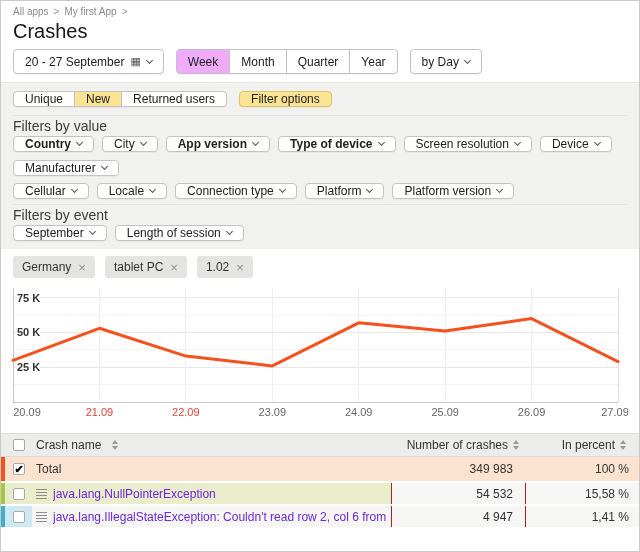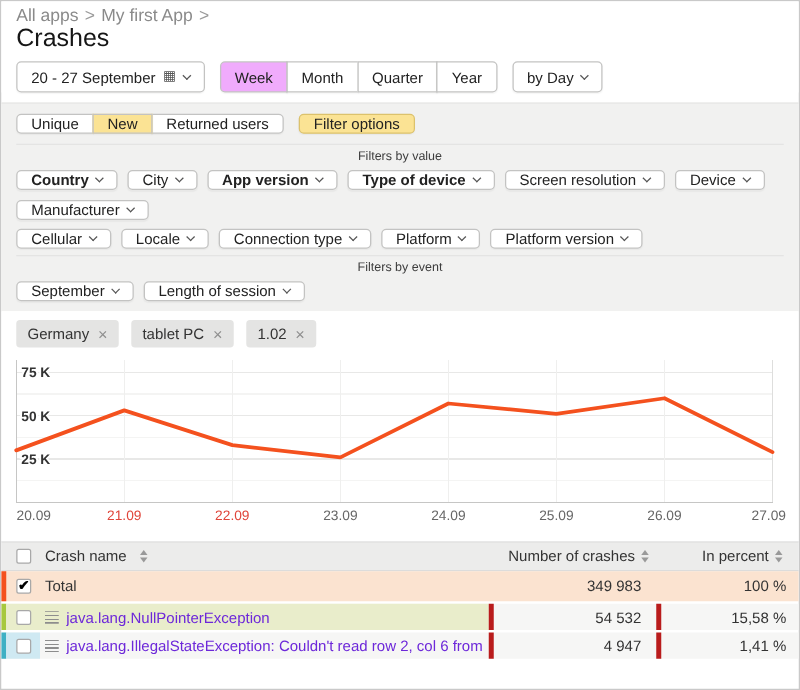--- a/index.html
+++ b/index.html
@@ -2,21 +2,21 @@
 <html><head>
 <meta charset="utf-8">
 <style>
   * { box-sizing: border-box; }
   html,body { margin:0; padding:0; background:#fff; }
   body { font-family:"Liberation Sans", sans-serif; }
   .page { width:640px; height:552px; border:1px solid #c9c9c9; overflow:hidden; background:#fff; position:relative; }
 
   
   .top { padding:5px 12px 0 12px; background:#fff; }
-  .breadcrumb { font-size:14px; line-height:12px; color:#8a8a8a; }
+  .breadcrumb { font-size:10px; line-height:12px; color:#8a8a8a; }
   .breadcrumb .crumb { cursor:pointer; }
   .breadcrumb .sep { margin:0 5px; color:#9a9a9a; }
   .page-title { font-size:20px; line-height:24px; font-weight:400; color:#161616; margin:1px 0 6px 0; }
   .toolbar { display:flex; align-items:center; gap:12px; margin-bottom:8px; }
 
   
   .btn { display:inline-flex; align-items:center; gap:6px; height:25px; padding:0 11px;
          background:#fff; border:1px solid #c3c3c2; border-radius:4px;
          font-family:"Liberation Sans",sans-serif; font-size:12px; color:#222; cursor:pointer;
          box-shadow:0 1px 1px rgba(0,0,0,0.04); white-space:nowrap; }
@@ -30,21 +30,21 @@
            transform:rotate(45deg); display:inline-block; margin-top:-3px; flex:0 0 auto; }
   .cal-icon { font-size:11px; line-height:11px; color:#555; }
 
   
   .filter-panel { background:#f1f1f0; border-top:1px solid #e6e6e5; padding:8px 12px 8px 12px; }
   .fp-row1 { display:flex; align-items:center; gap:12px; margin-bottom:8px; }
   .filter-panel .btn { height:16px; background:#fff;text-align:center; }
   .filter-panel .btn.yellow { background:#fbe394; }
   .filter-panel .seg .btn.selected { background:#fbe394; }
   .fsection { border-top:1px solid #e4e4e3; padding-top:4px; }
-  .flabel { font-size:10px; line-height:12px; color:#3d3d3d; margin-bottom:4px;text-align:center; }
+  .flabel { font-size:14px; line-height:12px; color:#3d3d3d; margin-bottom:4px; }
   .frow { display:flex; gap:8px; flex-wrap:wrap; margin-bottom:7px; }
   .frow:last-child { margin-bottom:5px; }
   .fsection.event .frow { margin-bottom:0; }
   .btn.active { font-weight:bold; }
 
   
   .chips { height:36px; display:flex; align-items:center; gap:10px; padding:0 12px; background:#fff; }
   .chip { display:inline-flex; align-items:center; gap:7px; height:22px; padding:0 9px;
           background:#e4e4e3; border-radius:3px; font-size:12px; color:#333; }
   .chip .x { color:#8f8f8f; font-size:13px; line-height:13px; cursor:pointer; }
@@ -57,21 +57,21 @@
   .crash-table { font-size:12px; color:#333; }
   .trow, .thead { display:grid; grid-template-columns:4px 27px 359px 134px 116px; align-items:center; }
   .thead { height:24px; background:#ececeb; border-top:1px solid #dcdcdb; border-bottom:1px solid #dcdcdb; color:#333; }
   .trow { height:21px; background:#f6f6f5; margin-top:2px; }
   .trow.total { height:24px; margin-top:0; background:#fbe3d0; }
   .stripe { height:100%; }
   .cellcb { height:100%; display:flex; align-items:center; }
   .cellname { height:100%; display:flex; align-items:center; gap:6px; padding-left:4px; overflow:hidden; white-space:nowrap; }
   .cellnum { height:100%; display:flex; align-items:center; justify-content:flex-end; padding-right:12px; }
   .cellnum.pct { }
-  .trow .cellnum { border-left:4px solid #b91c1c; }
+  .trow .cellnum { border-left:1px solid #b91c1c; }
   .trow.total .cellnum { border-left:none; }
   .thead .cellnum { border-left:none; padding-right:6px; }
   .thead .cellnum.pct { padding-right:15px; }
   .cb { width:12px; height:12px; background:#fff; border:1px solid #a8a8a8; border-radius:2px; margin-left:8px;
         font-size:11px; line-height:10px; text-align:center; color:#000; font-weight:bold; cursor:pointer; flex:0 0 auto; }
   .list-icon { width:11px; height:10px; flex:0 0 auto; cursor:pointer;
         background-image:repeating-linear-gradient(to bottom,#8d8d8d 0 1px,transparent 1px 3px); }
   .crash-link { color:#6d28d9; cursor:pointer; overflow:hidden; text-overflow:ellipsis; }
   .sort { display:inline-flex; flex-direction:column; gap:2px; margin-left:5px; }
   .sort i { display:block; width:0; height:0; border-left:3px solid transparent; border-right:3px solid transparent; }

